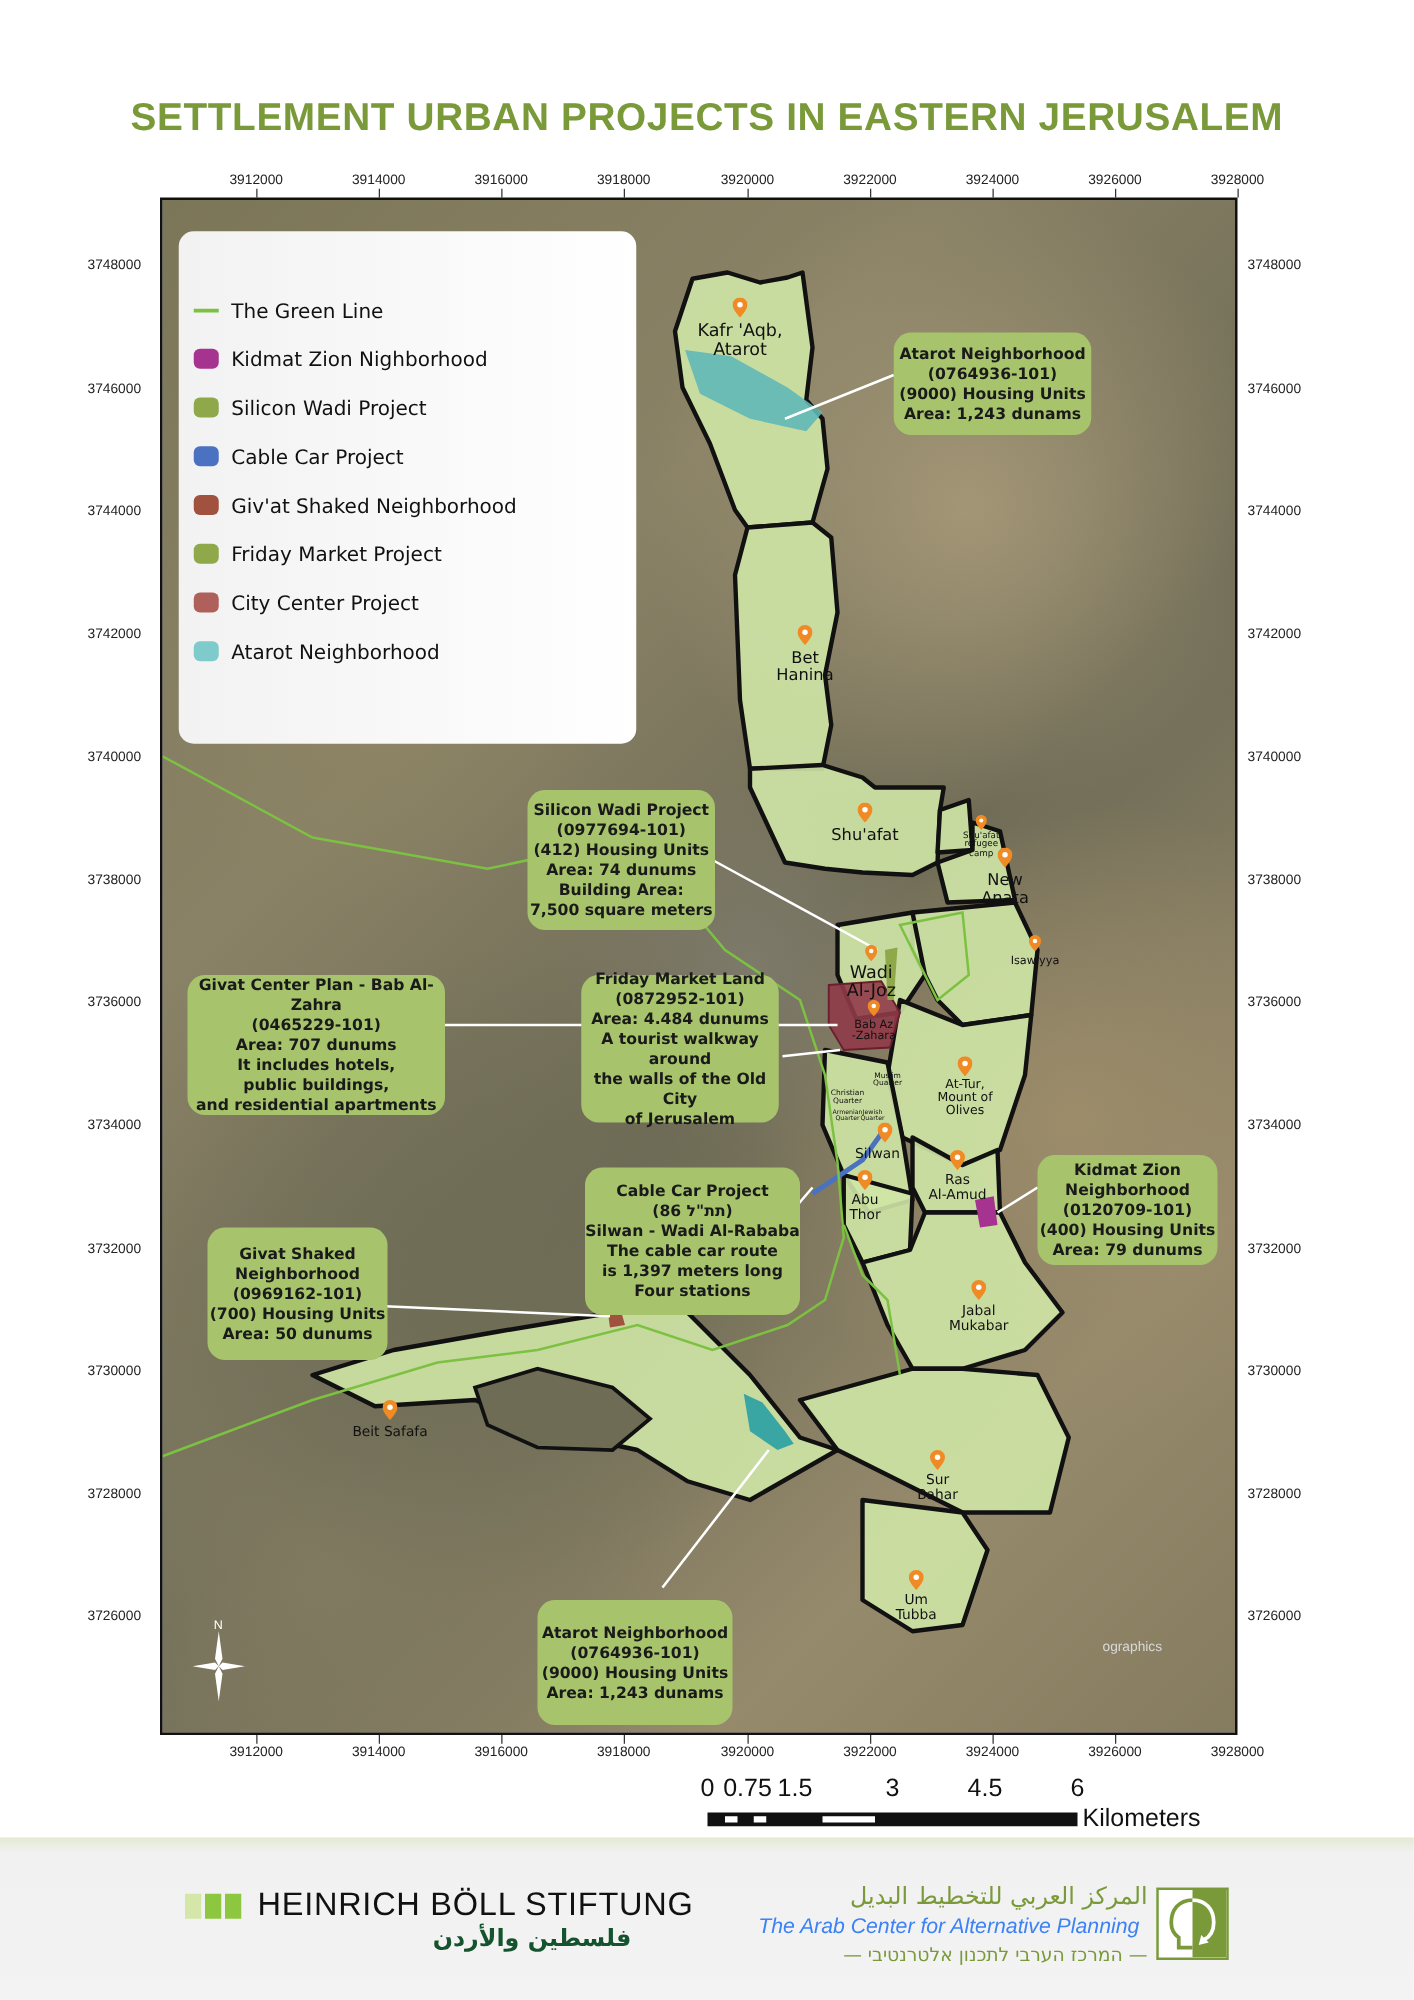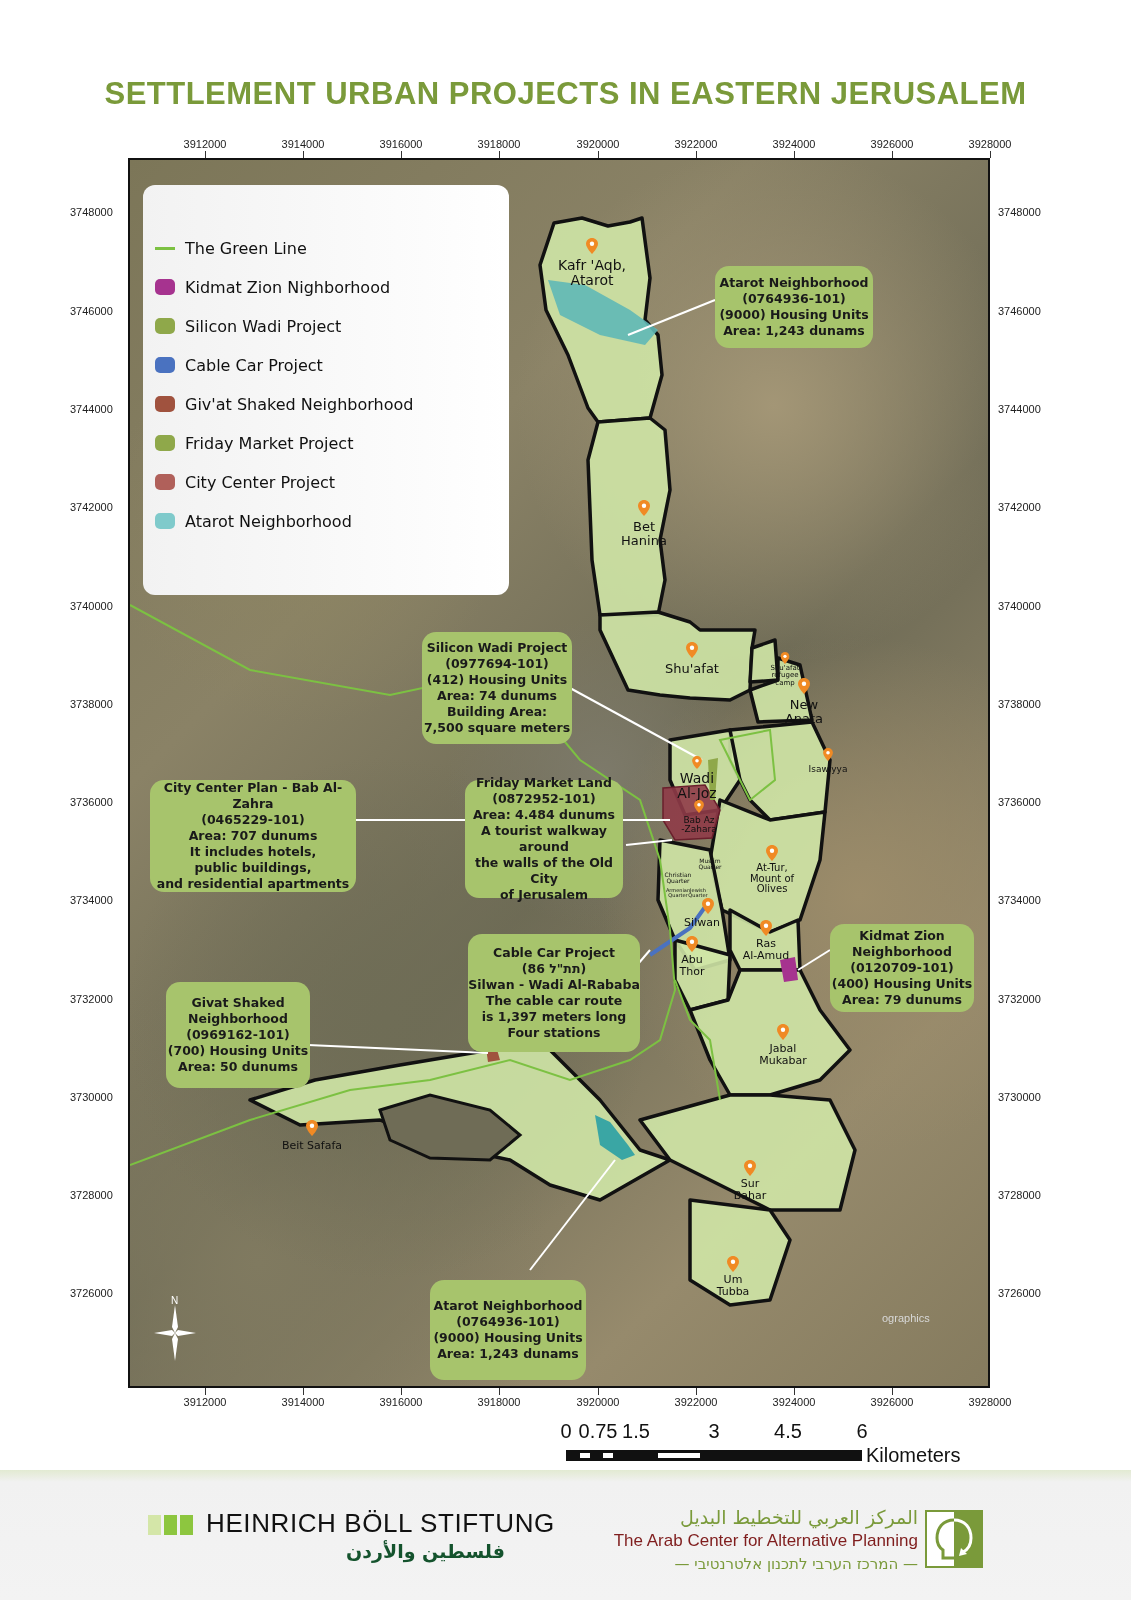--- a/index.html
+++ b/index.html
@@ -30,21 +30,21 @@
   .scale{position:absolute;left:566px;top:1420px;}
   .scale-num{position:absolute;font-family:"Liberation Sans",sans-serif;font-size:20px;color:#111;top:0;transform:translateX(-50%);}
   .scale-bar{position:absolute;top:30px;left:0;width:296px;height:11px;background:#111;}
   .scale-w{position:absolute;top:3px;height:5px;background:#fff;}
   .scale-unit{position:absolute;left:300px;top:24px;font-family:"Liberation Sans",sans-serif;font-size:20px;color:#111;}
   .footer{position:absolute;left:0;top:1470px;width:1131px;height:130px;background:linear-gradient(180deg,#e2ead2 0,#f1f1f1 12px,#f3f3f3 100%);}
   .hbs-sq{position:absolute;top:1515px;width:13px;height:20px;}
   .hbs-name{position:absolute;left:206px;top:1508px;font-family:"Liberation Sans",sans-serif;font-size:26px;color:#111;letter-spacing:0.6px;}
   .hbs-ar{position:absolute;left:300px;top:1540px;width:205px;text-align:right;font-family:"DejaVu Sans",sans-serif;font-size:19px;font-weight:bold;color:#14532d;}
   .acap-ar{position:absolute;left:600px;top:1506px;width:318px;text-align:right;font-family:"DejaVu Sans",sans-serif;font-size:19px;color:#7a9a3a;}
-  .acap-en{position:absolute;left:600px;top:1531px;width:318px;text-align:right;font-family:"Liberation Sans",sans-serif;font-size:17px;color:#7f1d1d;}
+  .acap-en{position:absolute;left:600px;top:1531px;width:318px;text-align:center;font-family:"Liberation Sans",sans-serif;font-size:17px;color:#3b82f6;font-style:italic;}
   .acap-he{position:absolute;left:600px;top:1555px;width:318px;text-align:right;font-family:"DejaVu Sans",sans-serif;font-size:15px;color:#7a9a3a;}
   .acap-logo{position:absolute;left:925px;top:1510px;width:58px;height:58px;border:2px solid #7a9a3a;background:#fff;box-sizing:border-box;}
 </style>
 </head>
 <body>
 
 <div class="title">SETTLEMENT URBAN PROJECTS IN EASTERN JERUSALEM</div>
 
 <div>
   <div class="xtick" style="left:165px;top:138px;">3912000</div>
@@ -356,21 +356,21 @@
   </div>
   <div class="callout" style="left:292px;top:472px;width:150px;height:112px;">
     <span>Silicon Wadi Project</span>
       <span>(0977694-101)</span>
       <span>(412) Housing Units</span>
       <span>Area: 74 dunums</span>
       <span>Building Area:</span>
       <span>7,500 square meters</span>
   </div>
   <div class="callout" style="left:20px;top:620px;width:206px;height:112px;">
-    <span>City Center Plan - Bab Al-Zahra</span>
+    <span>Givat Center Plan - Bab Al-Zahra</span>
       <span>(0465229-101)</span>
       <span>Area: 707 dunums</span>
       <span>It includes hotels,</span>
       <span>public buildings,</span>
       <span>and residential apartments</span>
   </div>
   <div class="callout" style="left:335px;top:620px;width:158px;height:118px;">
     <span>Friday Market Land</span>
       <span>(0872952-101)</span>
       <span>Area: 4.484 dunums</span>

